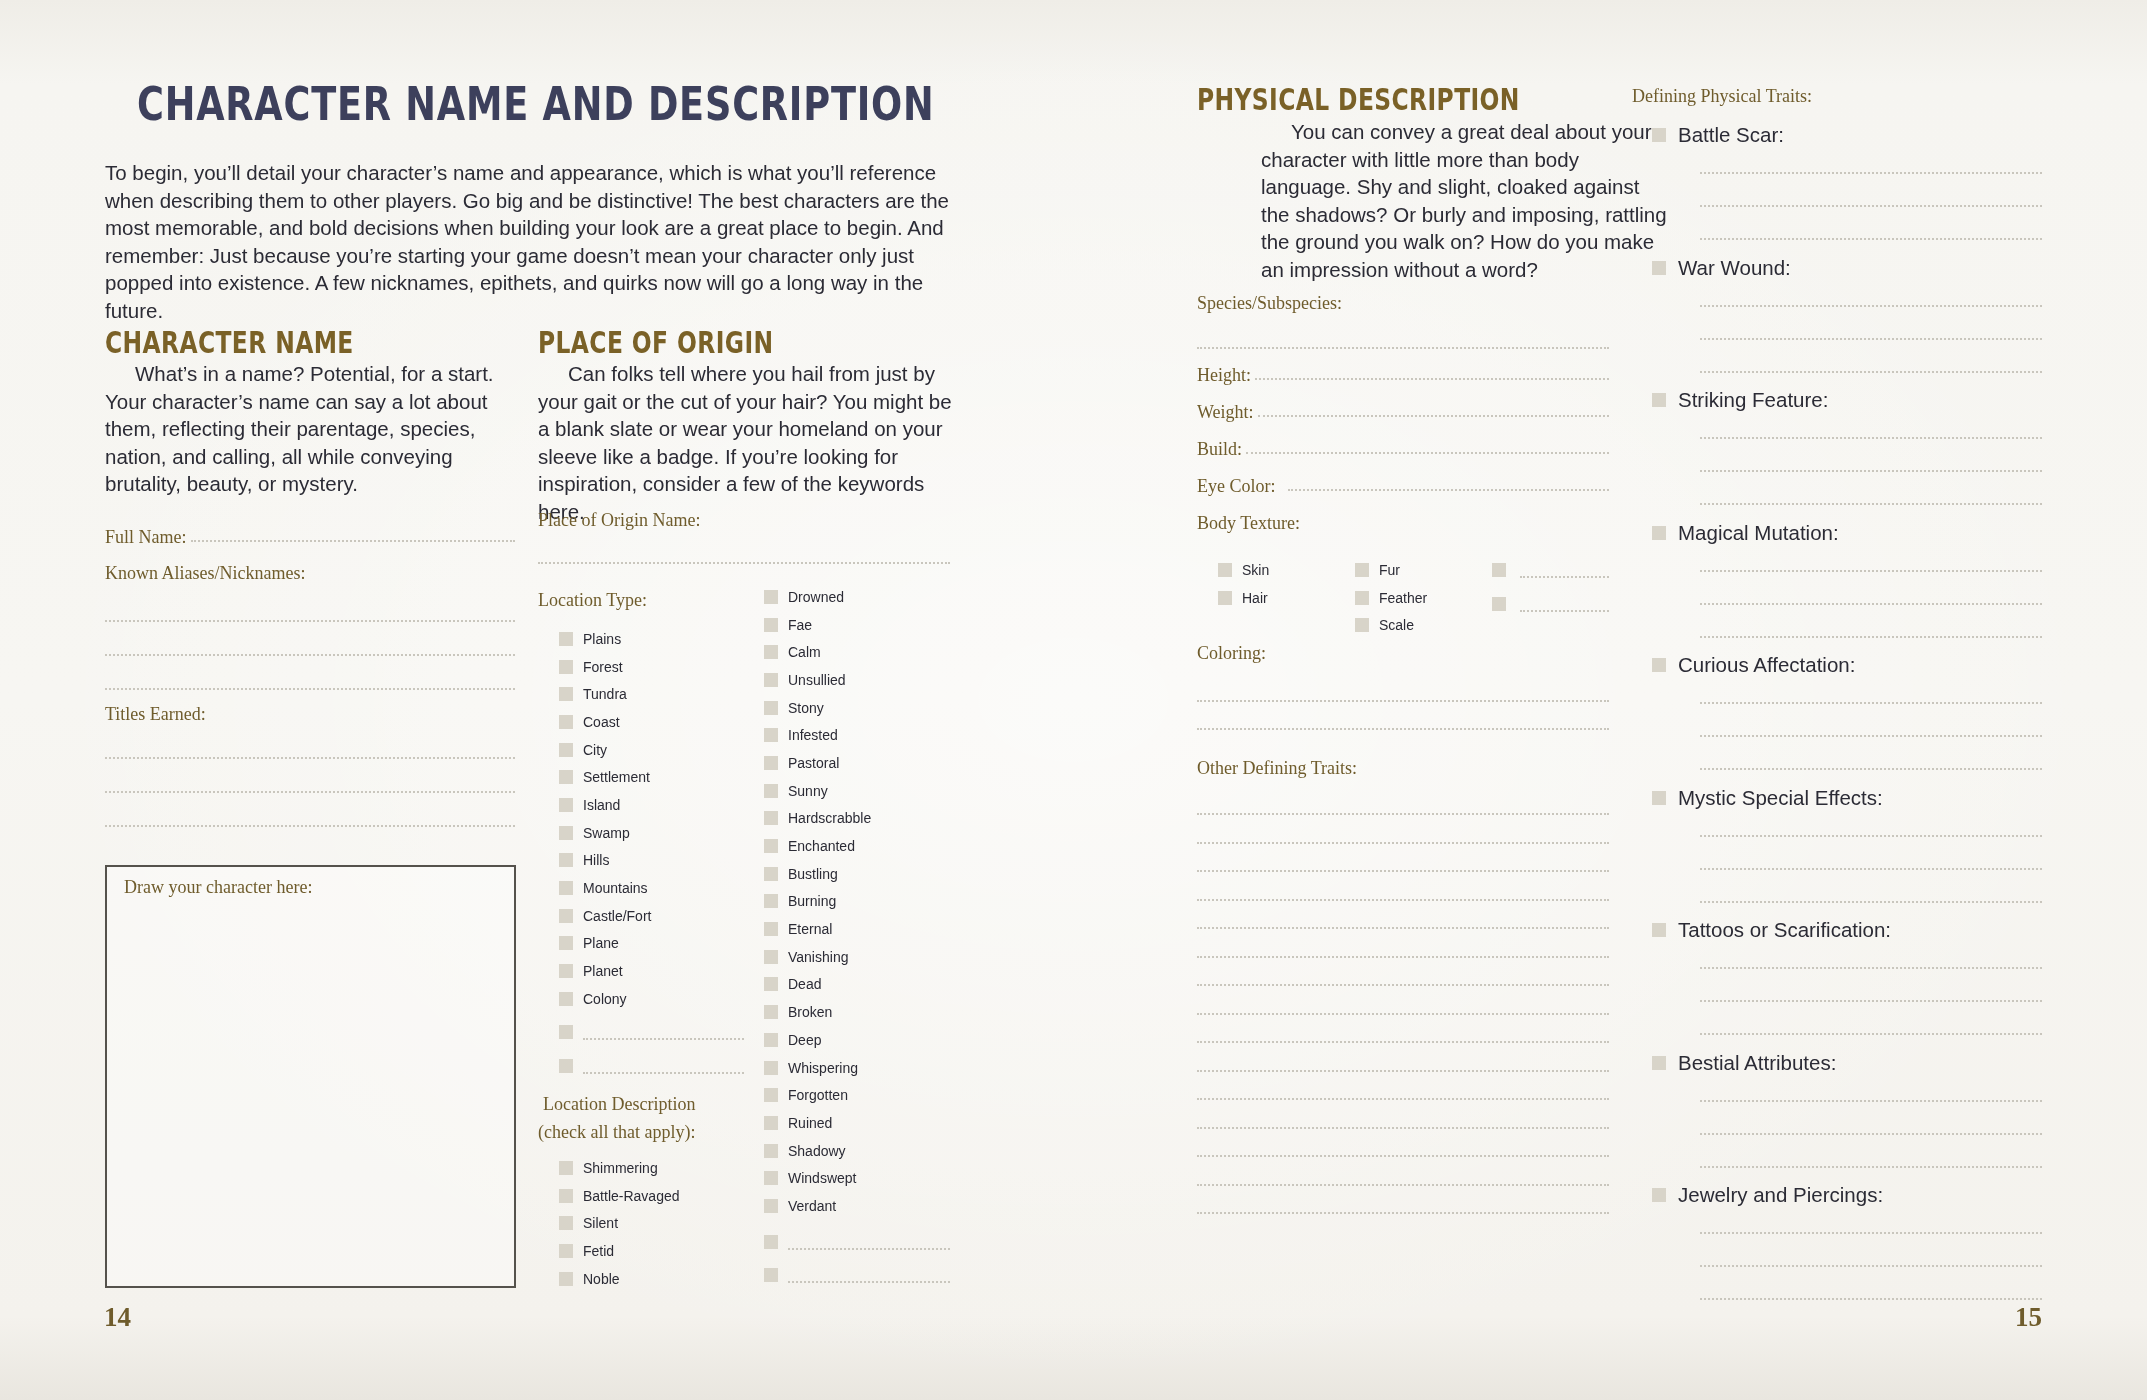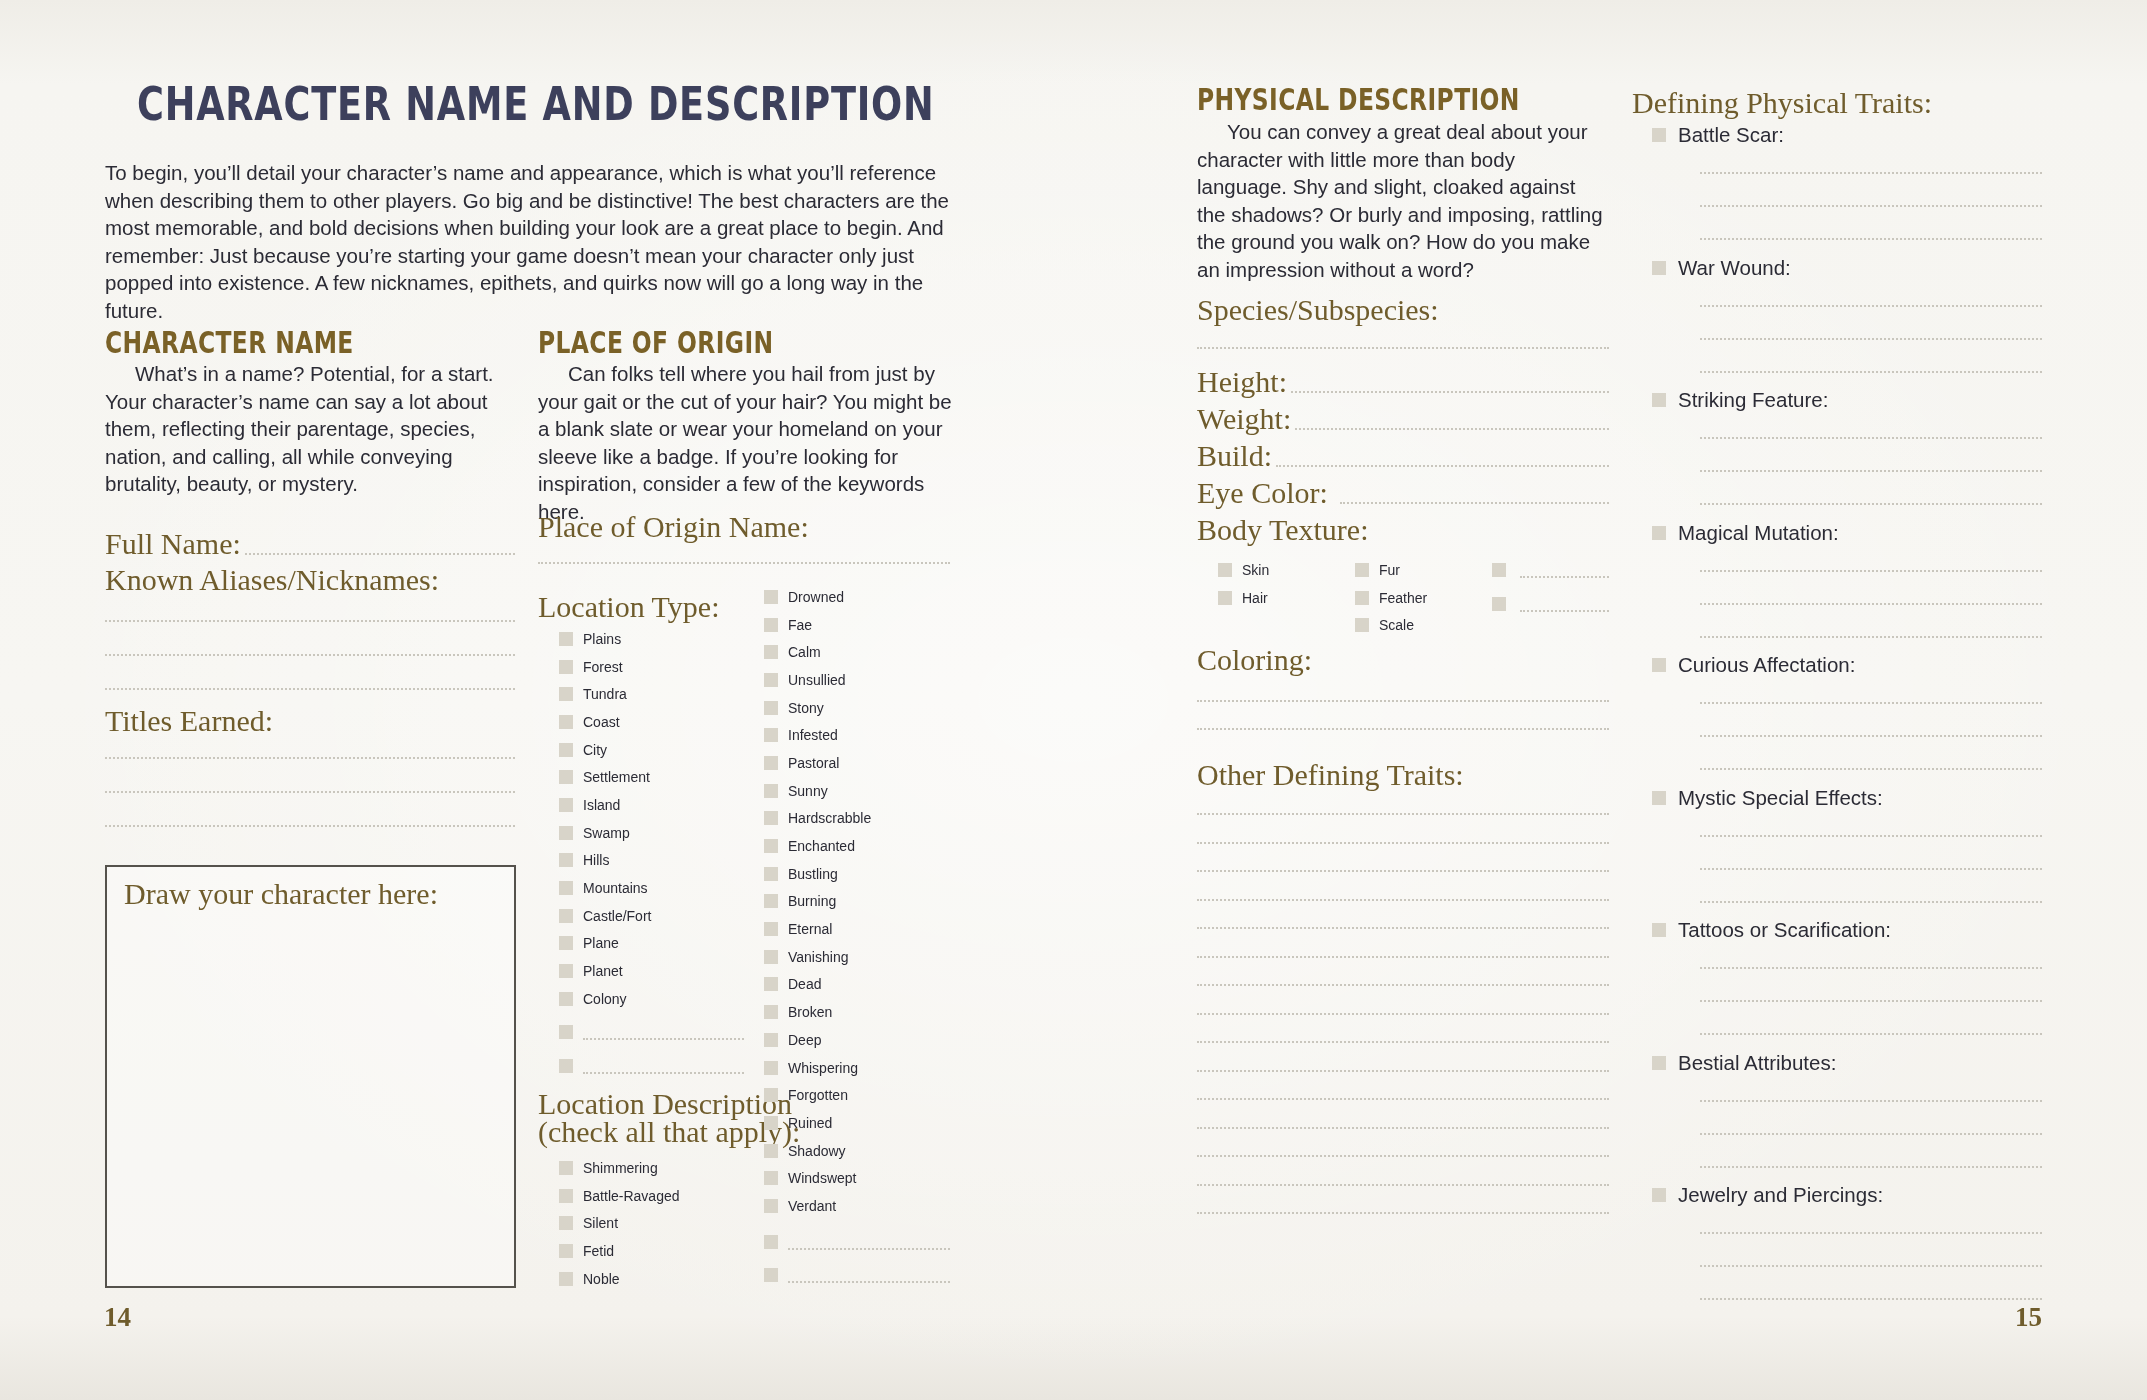--- a/index.html
+++ b/index.html
@@ -41,23 +41,24 @@
   }
   .body-text {
     font-family: "Liberation Sans", sans-serif;
     font-size: 20.5px;
     line-height: 27.6px;
     color: #2b2b35;
   }
   .indent { text-indent: 30px; }
   .label {
     font-family: "Liberation Serif", serif;
-    font-size: 30px;
+    font-size: 18px;
     color: #6f5c2c;
     white-space: nowrap;
+    text-align: right;
   }
   .dots {
     border-bottom: 2px dotted #c9c6bd;
     height: 1px;
   }
   .field-row { display: flex; align-items: flex-end; }
   .field-row .dots { flex: 1; margin-left: 4px; margin-bottom: 6px; }
 
   
   .check-list { list-style: none; }
@@ -341,21 +342,21 @@
         <span class="box"></span>
         <span class="blank-line"></span>
       </li>
     <li class="check-item" style="margin-top:6px;">
         <span class="box"></span>
         <span class="blank-line"></span>
       </li>
   </ul>
 
   <div class="abs sec-title" style="left:1197px; top:82px;">PHYSICAL DESCRIPTION</div>
-  <p class="abs body-text indent" style="left:1197px; top:118px; width:410px;">You can convey a great deal about your character with little more than body language. Shy and slight, cloaked against the shadows? Or burly and imposing, rattling the ground you walk on? How do you make an impression without a word?</p>
+  <p class="abs body-text indent" style="left:1261px; top:118px; width:410px;">You can convey a great deal about your character with little more than body language. Shy and slight, cloaked against the shadows? Or burly and imposing, rattling the ground you walk on? How do you make an impression without a word?</p>
 
   <div class="abs label" style="left:1197px; top:293px;">Species/Subspecies:</div>
   <div class="abs dots" style="left:1197px; top:347px; width:412px;"></div>
 
   <div class="abs field-row" style="left:1197px; top:365px; width:412px;">
     <span class="label">Height:</span>
     <span class="dots"></span>
   </div>
   <div class="abs field-row" style="left:1197px; top:402px; width:412px;">
     <span class="label">Weight:</span>

